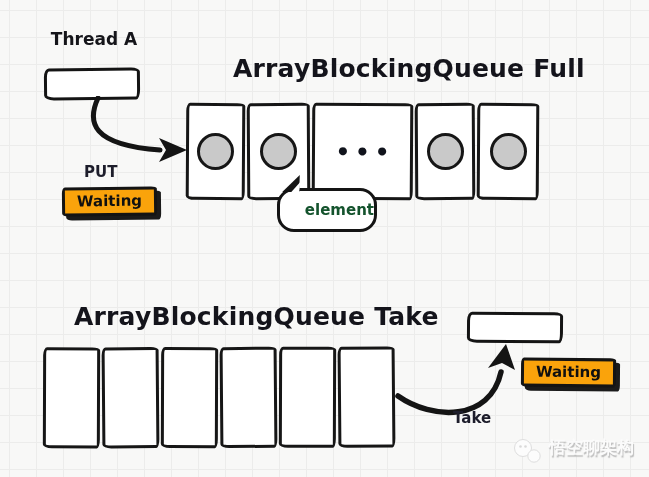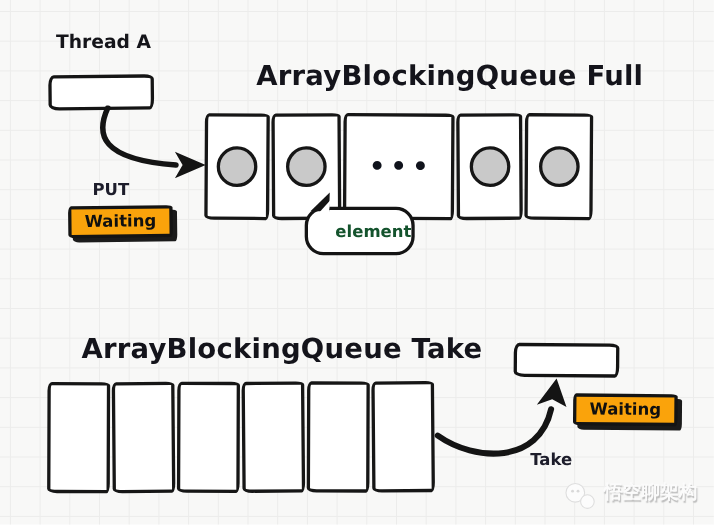--- a/index.html
+++ b/index.html
@@ -30,21 +30,21 @@
   .sketchbox{
     background:#fff; border:3px solid #141414;
     border-radius:5px 9px 4px 10px / 9px 4px 10px 5px;
   }
   .thread-a-box{ left:44px; top:68px; width:96px; height:32px; transform:rotate(-0.6deg); }
   .thread-b-box{ left:467px; top:312px; width:96px; height:31px; transform:rotate(0.4deg); }
 
   
   .action{ font-size:15px; color:#1d1d2b; }
   .put-label{ left:84px; top:163px; width:60px; }
-  .take-label{ left:482px; top:409px; }
+  .take-label{ left:453px; top:409px; }
 
   
   .badge{
     background:#FAA30B; border:3px solid #141414; color:#101010;
     font-size:15px; font-weight:bold; padding:2px 12px 3px;
     box-shadow:4px 4px 0 0 #1b1b1b;
     border-radius:3px 6px 2px 6px / 6px 2px 6px 3px;
   }
   .badge-a{ left:62px; top:187px; transform:rotate(-0.7deg); }
   .badge-b{ left:521px; top:358px; transform:rotate(0.5deg); }

